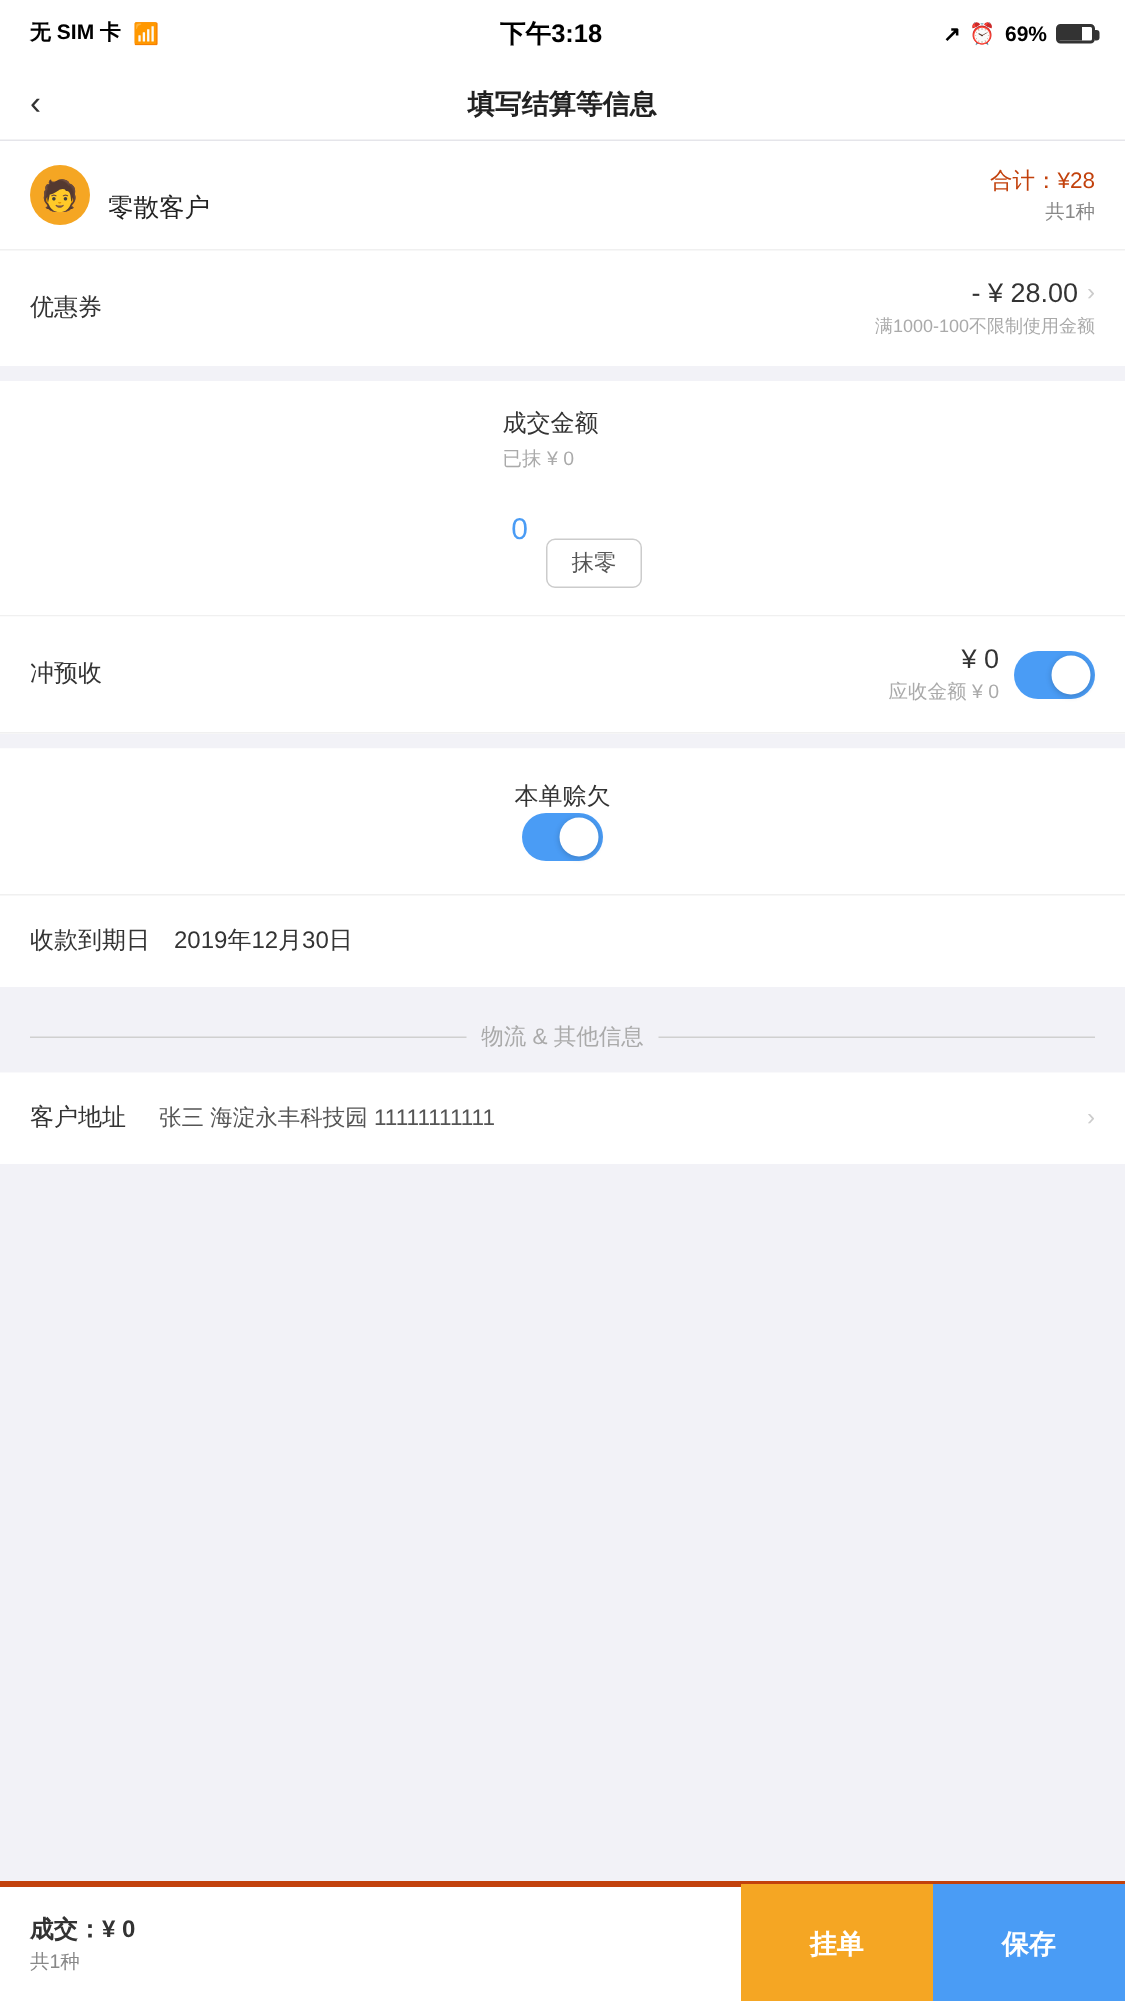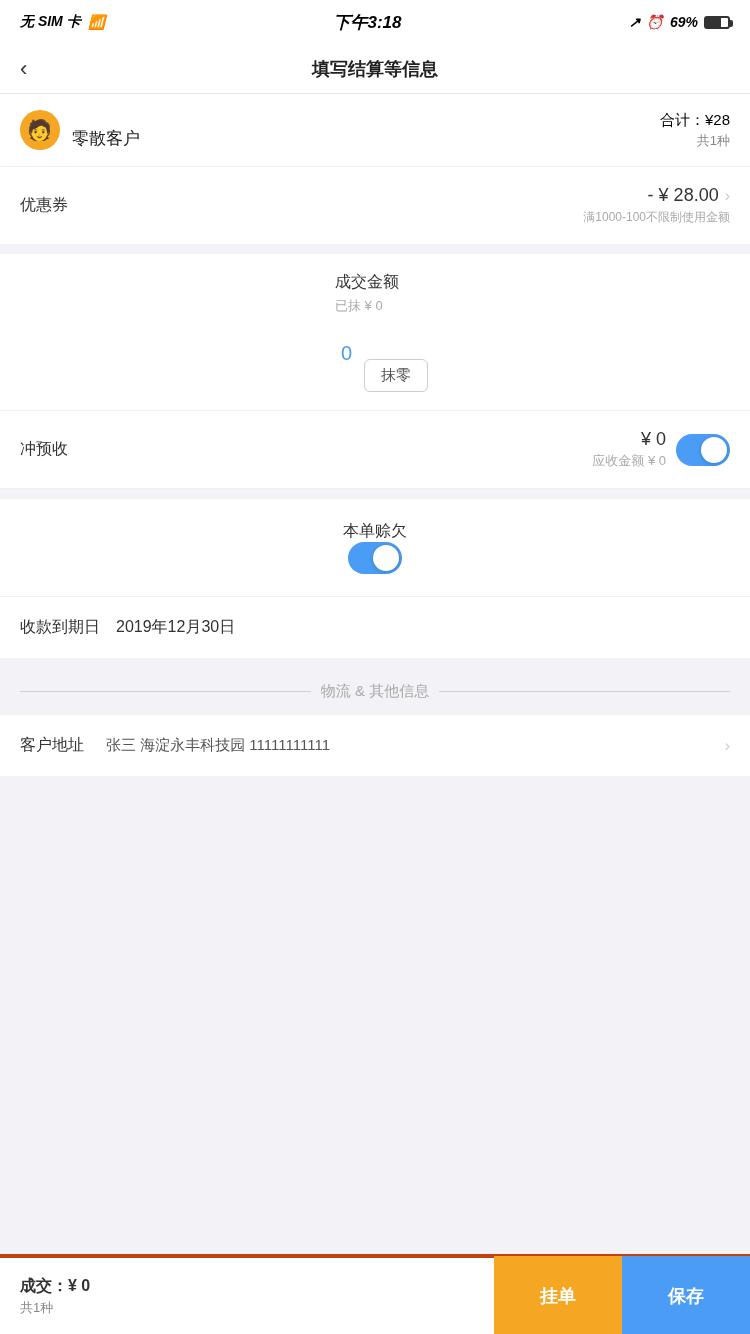--- a/index.html
+++ b/index.html
@@ -16,21 +16,20 @@
     
     .status-bar {
       height: 44px;
       background: #fff;
       display: flex;
       align-items: center;
       justify-content: space-between;
       padding: 0 20px;
       font-size: 15px;
       font-weight: 600;
-      font-style: italic;
     }
     .status-left { display: flex; align-items: center; gap: 8px; font-size: 14px; }
     .status-center { font-size: 17px; font-weight: 600; }
     .status-right { display: flex; align-items: center; gap: 6px; font-size: 14px; }
     .battery-icon {
       display: inline-block;
       width: 26px; height: 13px;
       border: 2px solid #333;
       border-radius: 3px;
       position: relative;
@@ -90,21 +89,21 @@
     .customer-left { display: flex; align-items: center; gap: 12px; }
     .avatar {
       width: 40px; height: 40px;
       background: #f5a623;
       border-radius: 50%;
       display: flex; align-items: center; justify-content: center;
       font-size: 20px;
     }
     .customer-name { font-size: 17px; font-weight: 500; color: #222; margin-top: 16px; }
     .customer-right { text-align: right; }
-    .total-label { font-size: 15px; color: #000000; margin-left: 26px; }
+    .total-label { font-size: 15px; color: #c2410c; margin-left: 26px; }
     .item-count { font-size: 13px; color: #888; margin-top: 2px; }
 
     
     .coupon-row {
       display: flex;
       align-items: center;
       justify-content: space-between;
       padding: 18px 20px;
       background: #fff;
       border-top: 1px solid #f0f0f0;

